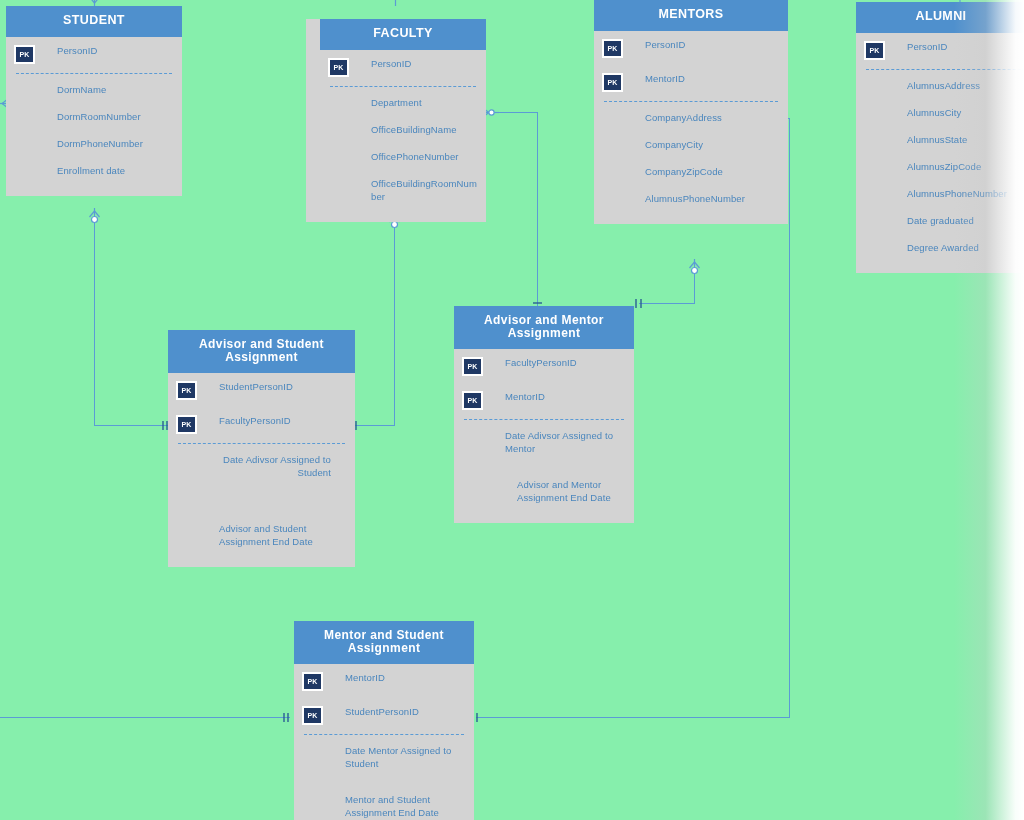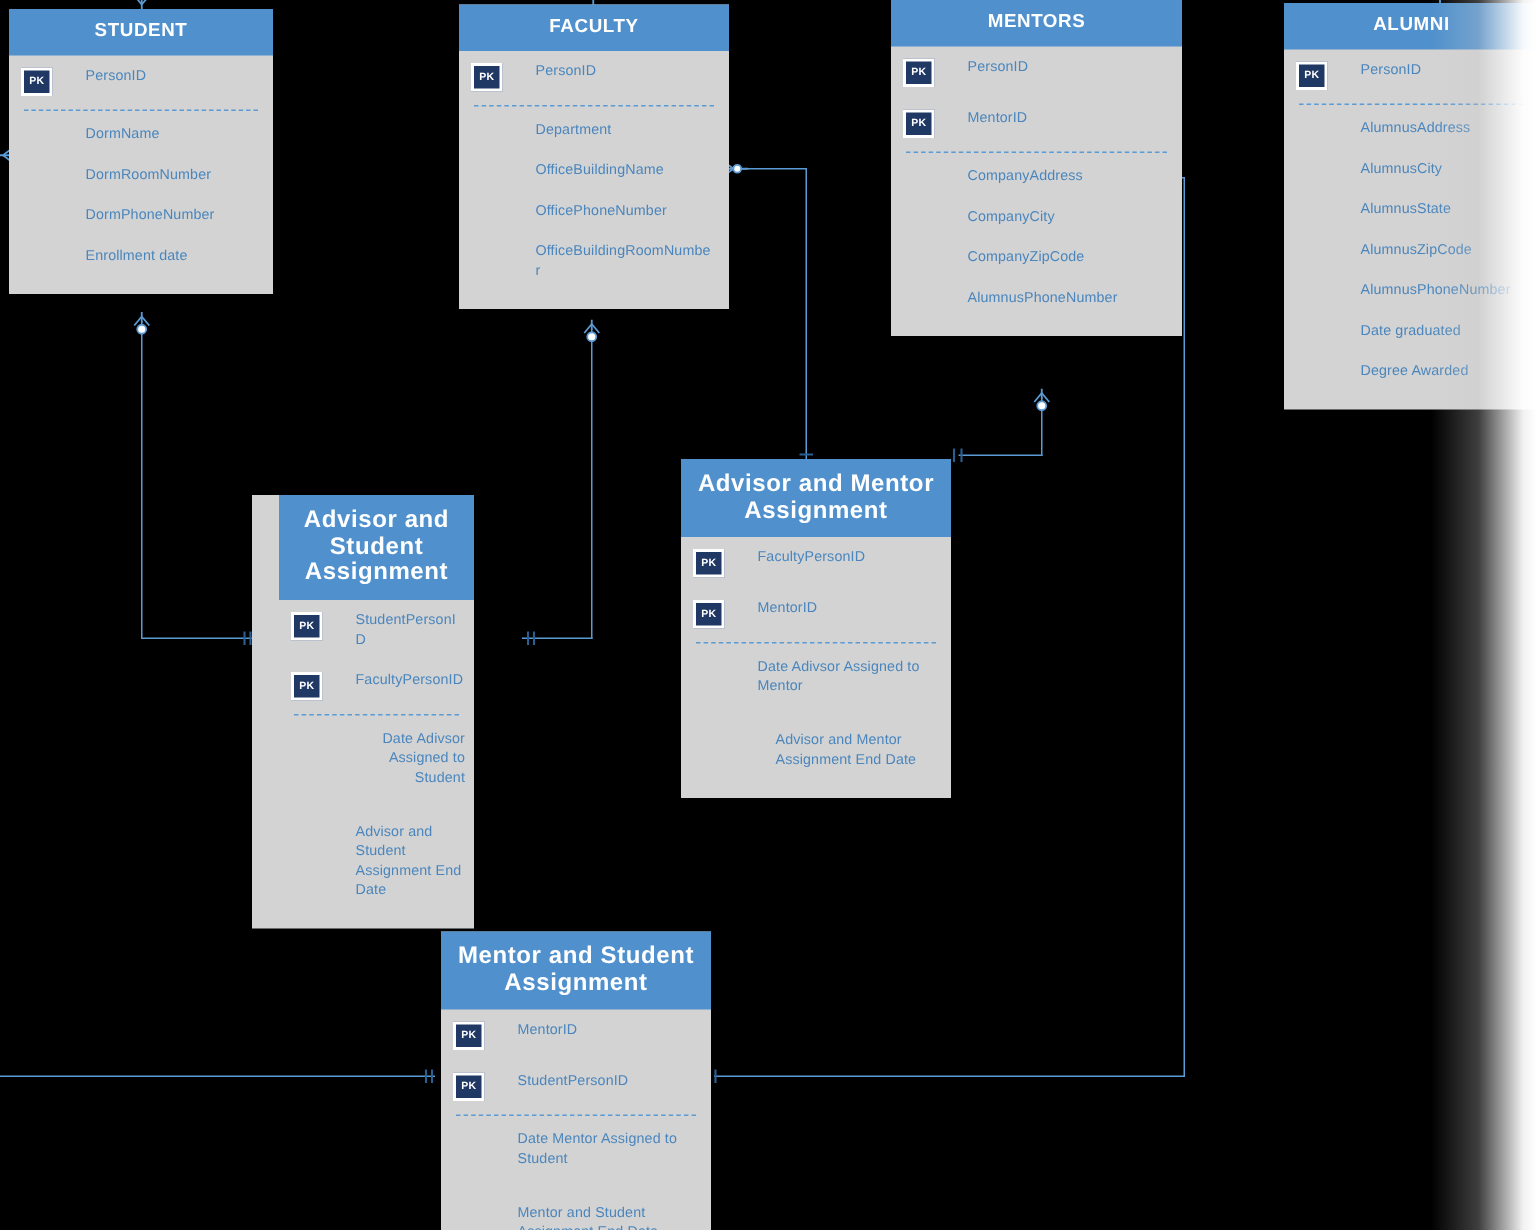--- a/index.html
+++ b/index.html
@@ -9,21 +9,21 @@
   }
   body {
     font-family: "Liberation Sans", sans-serif;
     -webkit-font-smoothing: antialiased;
   }
   #canvas {
     position: relative;
     width: 1024px;
     height: 820px;
     overflow: hidden;
-    background: #000000;
+    background: #86efac;
   }
 
   
   .page-fade {
     position: absolute;
     top: 0;
     right: 0;
     width: 70px;
     height: 820px;
     background: linear-gradient(to right, rgba(190,190,190,0) 0%, rgba(205,205,205,0.30) 45%, rgba(255,255,255,0.95) 88%, #ffffff 100%);
@@ -43,21 +43,21 @@
     color: #ffffff;
     font-size: 12.5px;
     font-weight: bold;
     letter-spacing: .4px;
     text-align: center;
     line-height: 1.1;
     padding: 8px 4px 9px 4px;
     box-sizing: border-box;
   }
   .entity-header.small {
-    font-size: 16px;
+    font-size: 12px;
   }
   .entity-body {
     position: relative;
     padding: 0 0 12px 0;
   }
   .attr-row {
     position: relative;
     display: flex;
     align-items: flex-start;
     min-height: 18px;
@@ -300,21 +300,21 @@
         <span class="pk-spacer"></span>
         <span class="attr-name">DormPhoneNumber</span>
       </div>
       <div class="attr-row">
         <span class="pk-spacer"></span>
         <span class="attr-name">Enrollment date</span>
       </div>
     </div>
   </div>
 
-  <div class="entity" style="left:306px; top:3px; width:180px;">
+  <div class="entity" style="left:306px; top:19px; width:180px;padding-left:14px;">
     <div class="entity-header">FACULTY</div>
     <div class="entity-body">
       <div class="attr-row">
         <span class="pk-badge">PK</span>
         <span class="attr-name">PersonID</span>
       </div>
       <div class="divider"></div>
       <div class="attr-row">
         <span class="pk-spacer"></span>
         <span class="attr-name">Department</span>
@@ -397,39 +397,39 @@
         <span class="pk-spacer"></span>
         <span class="attr-name">Date graduated</span>
       </div>
       <div class="attr-row">
         <span class="pk-spacer"></span>
         <span class="attr-name">Degree Awarded</span>
       </div>
     </div>
   </div>
 
-  <div class="entity" style="left:168px; top:330px; width:148px;padding-left:18px;">
+  <div class="entity" style="left:168px; top:330px; width:187px;">
     <div class="entity-header small">Advisor and Student Assignment</div>
     <div class="entity-body">
       <div class="attr-row">
         <span class="pk-badge">PK</span>
         <span class="attr-name">StudentPersonID</span>
       </div>
       <div class="attr-row">
         <span class="pk-badge">PK</span>
         <span class="attr-name">FacultyPersonID</span>
       </div>
       <div class="divider"></div>
       <div class="attr-row">
         <span class="pk-spacer"></span>
         <span class="attr-name" style="max-width:112px;text-align:right;">Date Adivsor Assigned to Student</span>
       </div>
       <div class="attr-row" style="padding-top:16px;">
         <span class="pk-spacer"></span>
-        <span class="attr-name" style="max-width:104px;">Advisor and Student Assignment End Date</span>
+        <span class="attr-name" style="max-width:104px;margin-top:20px;">Advisor and Student Assignment End Date</span>
       </div>
     </div>
   </div>
 
   <div class="entity" style="left:454px; top:306px; width:180px;">
     <div class="entity-header small">Advisor and Mentor Assignment</div>
     <div class="entity-body">
       <div class="attr-row">
         <span class="pk-badge">PK</span>
         <span class="attr-name">FacultyPersonID</span>

